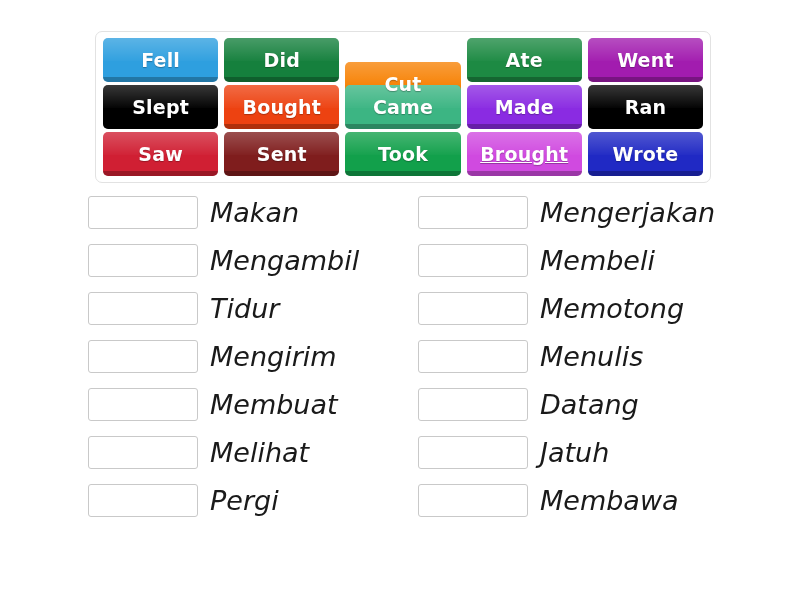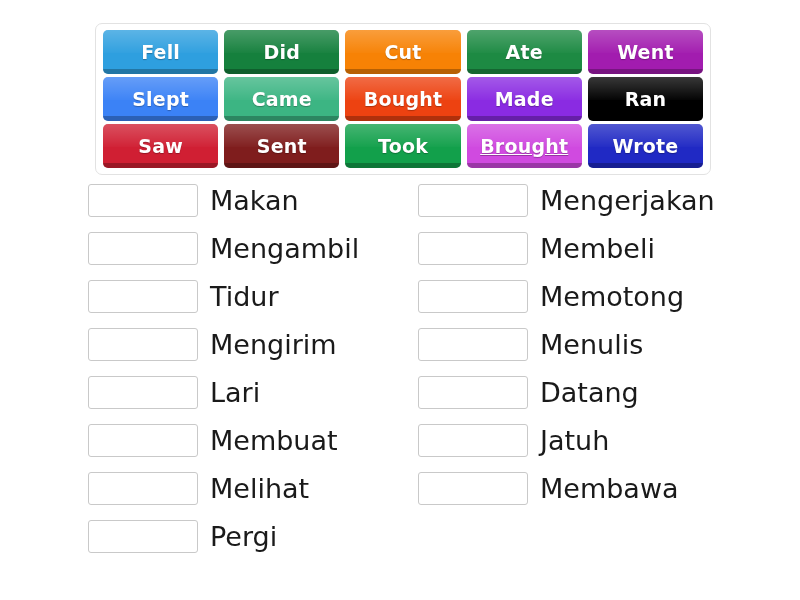--- a/index.html
+++ b/index.html
@@ -18,21 +18,21 @@
     position: relative;
     width: 800px;
     height: 600px;
     background: #ffffff;
   }
 
   
   .tile-bank {
     position: absolute;
     left: 95px;
-    top: 23px;
+    top: 31px;
     width: 616px;
     height: 152px;
     border: 1px solid #e2e2e2;
     border-radius: 7px;
     background: #ffffff;
     padding: 6px 7px;
   }
 
   .tile-row {
     display: flex;
@@ -75,24 +75,25 @@
     height: 5px;
     background: rgba(0,0,0,0.26);
     pointer-events: none;
   }
   .tile span { position: relative; z-index: 2; }
 
   
   .answers {
     position: absolute;
     left: 88px;
-    top: 176px;
+    top: 188px;
     width: 660px;
     display: flex;
     gap: 0px;
+    font-style: italic;
   }
   .answer-col {
     width: 330px;
     display: flex;
     flex-direction: column;
   }
   .answer-row {
     display: flex;
     align-items: center;
     height: 48px;
@@ -122,40 +123,40 @@
 
   <div class="tile-bank" style="border-color: rgb(226, 226, 226);">
 
     <div class="tile-row">
       <div class="tile" style="background: rgb(46, 159, 223);">
         <span>Fell</span>
       </div>
       <div class="tile" style="background: #15803d;">
         <span>Did</span>
       </div>
-      <div class="tile" style="background: rgb(247, 130, 5);">
+      <div class="tile" style="background: rgb(247, 130, 5); margin-top: 24px;">
         <span>Cut</span>
       </div>
       <div class="tile" style="background: rgb(29, 138, 67);">
         <span>Ate</span>
       </div>
       <div class="tile" style="background: #a21caf;">
         <span>Went</span>
       </div>
     </div>
 
     <div class="tile-row">
-      <div class="tile" style="background: #3b82f6;">
+      <div class="tile" style="background: #000000;">
         <span>Slept</span>
+      </div>
+      <div class="tile" style="background: rgb(237, 66, 17);">
+        <span>Bought</span>
       </div>
       <div class="tile" style="background: rgb(60, 181, 131);">
         <span>Came</span>
-      </div>
-      <div class="tile" style="background: rgb(237, 66, 17);">
-        <span>Bought</span>
       </div>
       <div class="tile" style="background: rgb(138, 43, 226);">
         <span>Made</span>
       </div>
       <div class="tile" style="background: #000000;">
         <span>Ran</span>
       </div>
     </div>
 
     <div class="tile-row">
@@ -192,24 +193,20 @@
       <div class="answer-row">
         <div class="drop-box"></div>
         <div class="answer-label">Tidur</div>
       </div>
       <div class="answer-row">
         <div class="drop-box"></div>
         <div class="answer-label">Mengirim</div>
       </div>
       <div class="answer-row">
         <div class="drop-box"></div>
-        <div class="answer-label">Lari</div>
-      </div>
-      <div class="answer-row">
-        <div class="drop-box"></div>
         <div class="answer-label">Membuat</div>
       </div>
       <div class="answer-row">
         <div class="drop-box"></div>
         <div class="answer-label">Melihat</div>
       </div>
       <div class="answer-row">
         <div class="drop-box"></div>
         <div class="answer-label">Pergi</div>
       </div>

